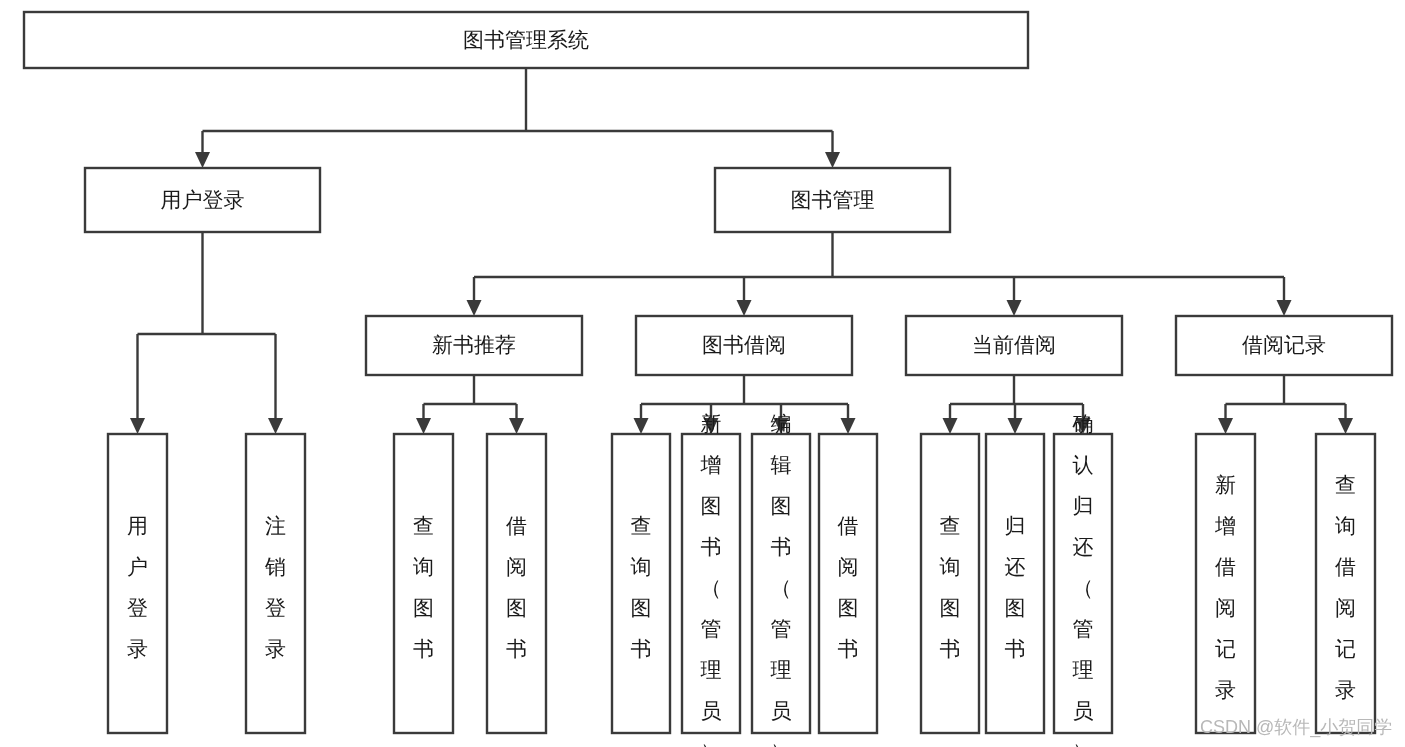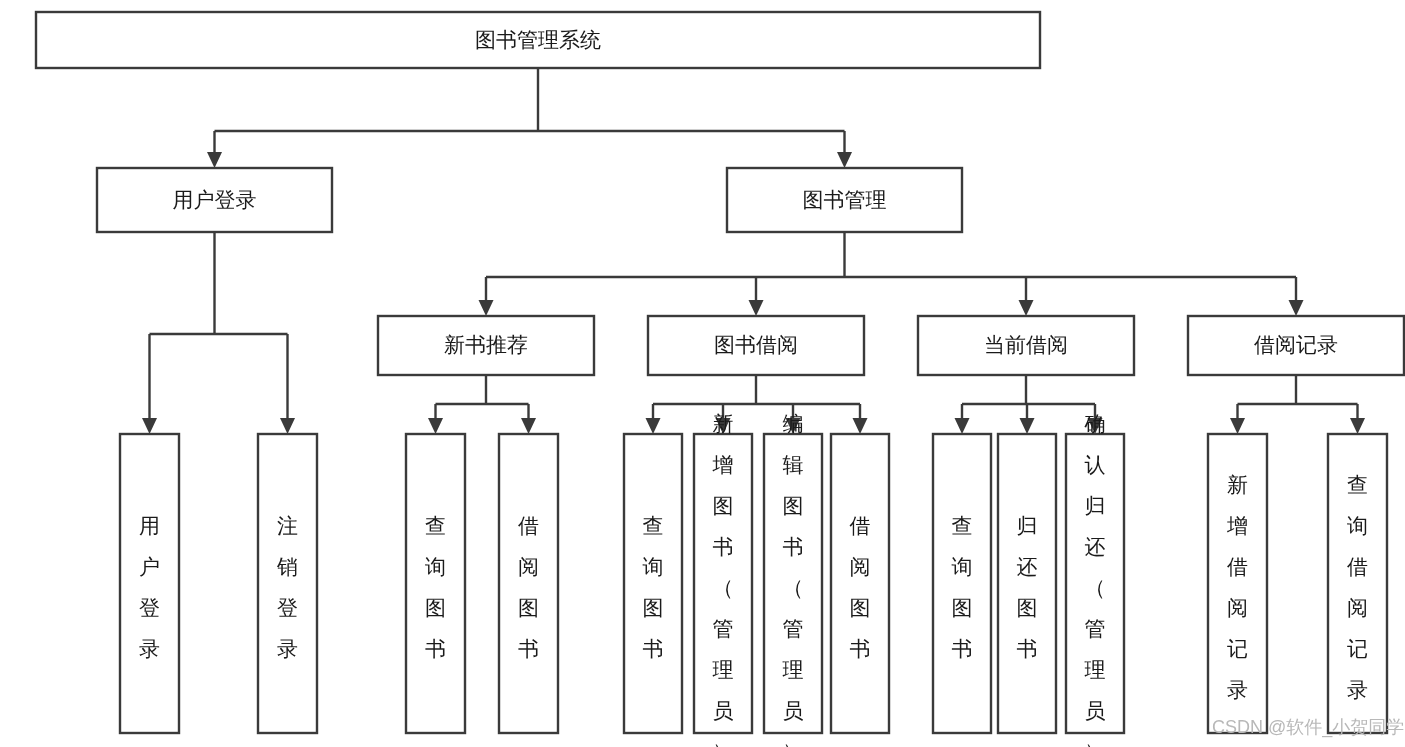--- a/index.html
+++ b/index.html
@@ -9,21 +9,21 @@
   }
   body {
     width: 1405px;
     height: 747px;
     font-family: "Liberation Sans", "DejaVu Sans", sans-serif;
     overflow: hidden;
     position: relative;
   }
   #diagram-root {
     position: absolute;
-    left: 16px;
+    left: 4px;
     top: 0;
     width: 1359px;
     height: 747px;
   }
   .node-box {
     fill: #ffffff;
     stroke: #3a3a3a;
     stroke-width: 2.4;
   }
   .node-label {

